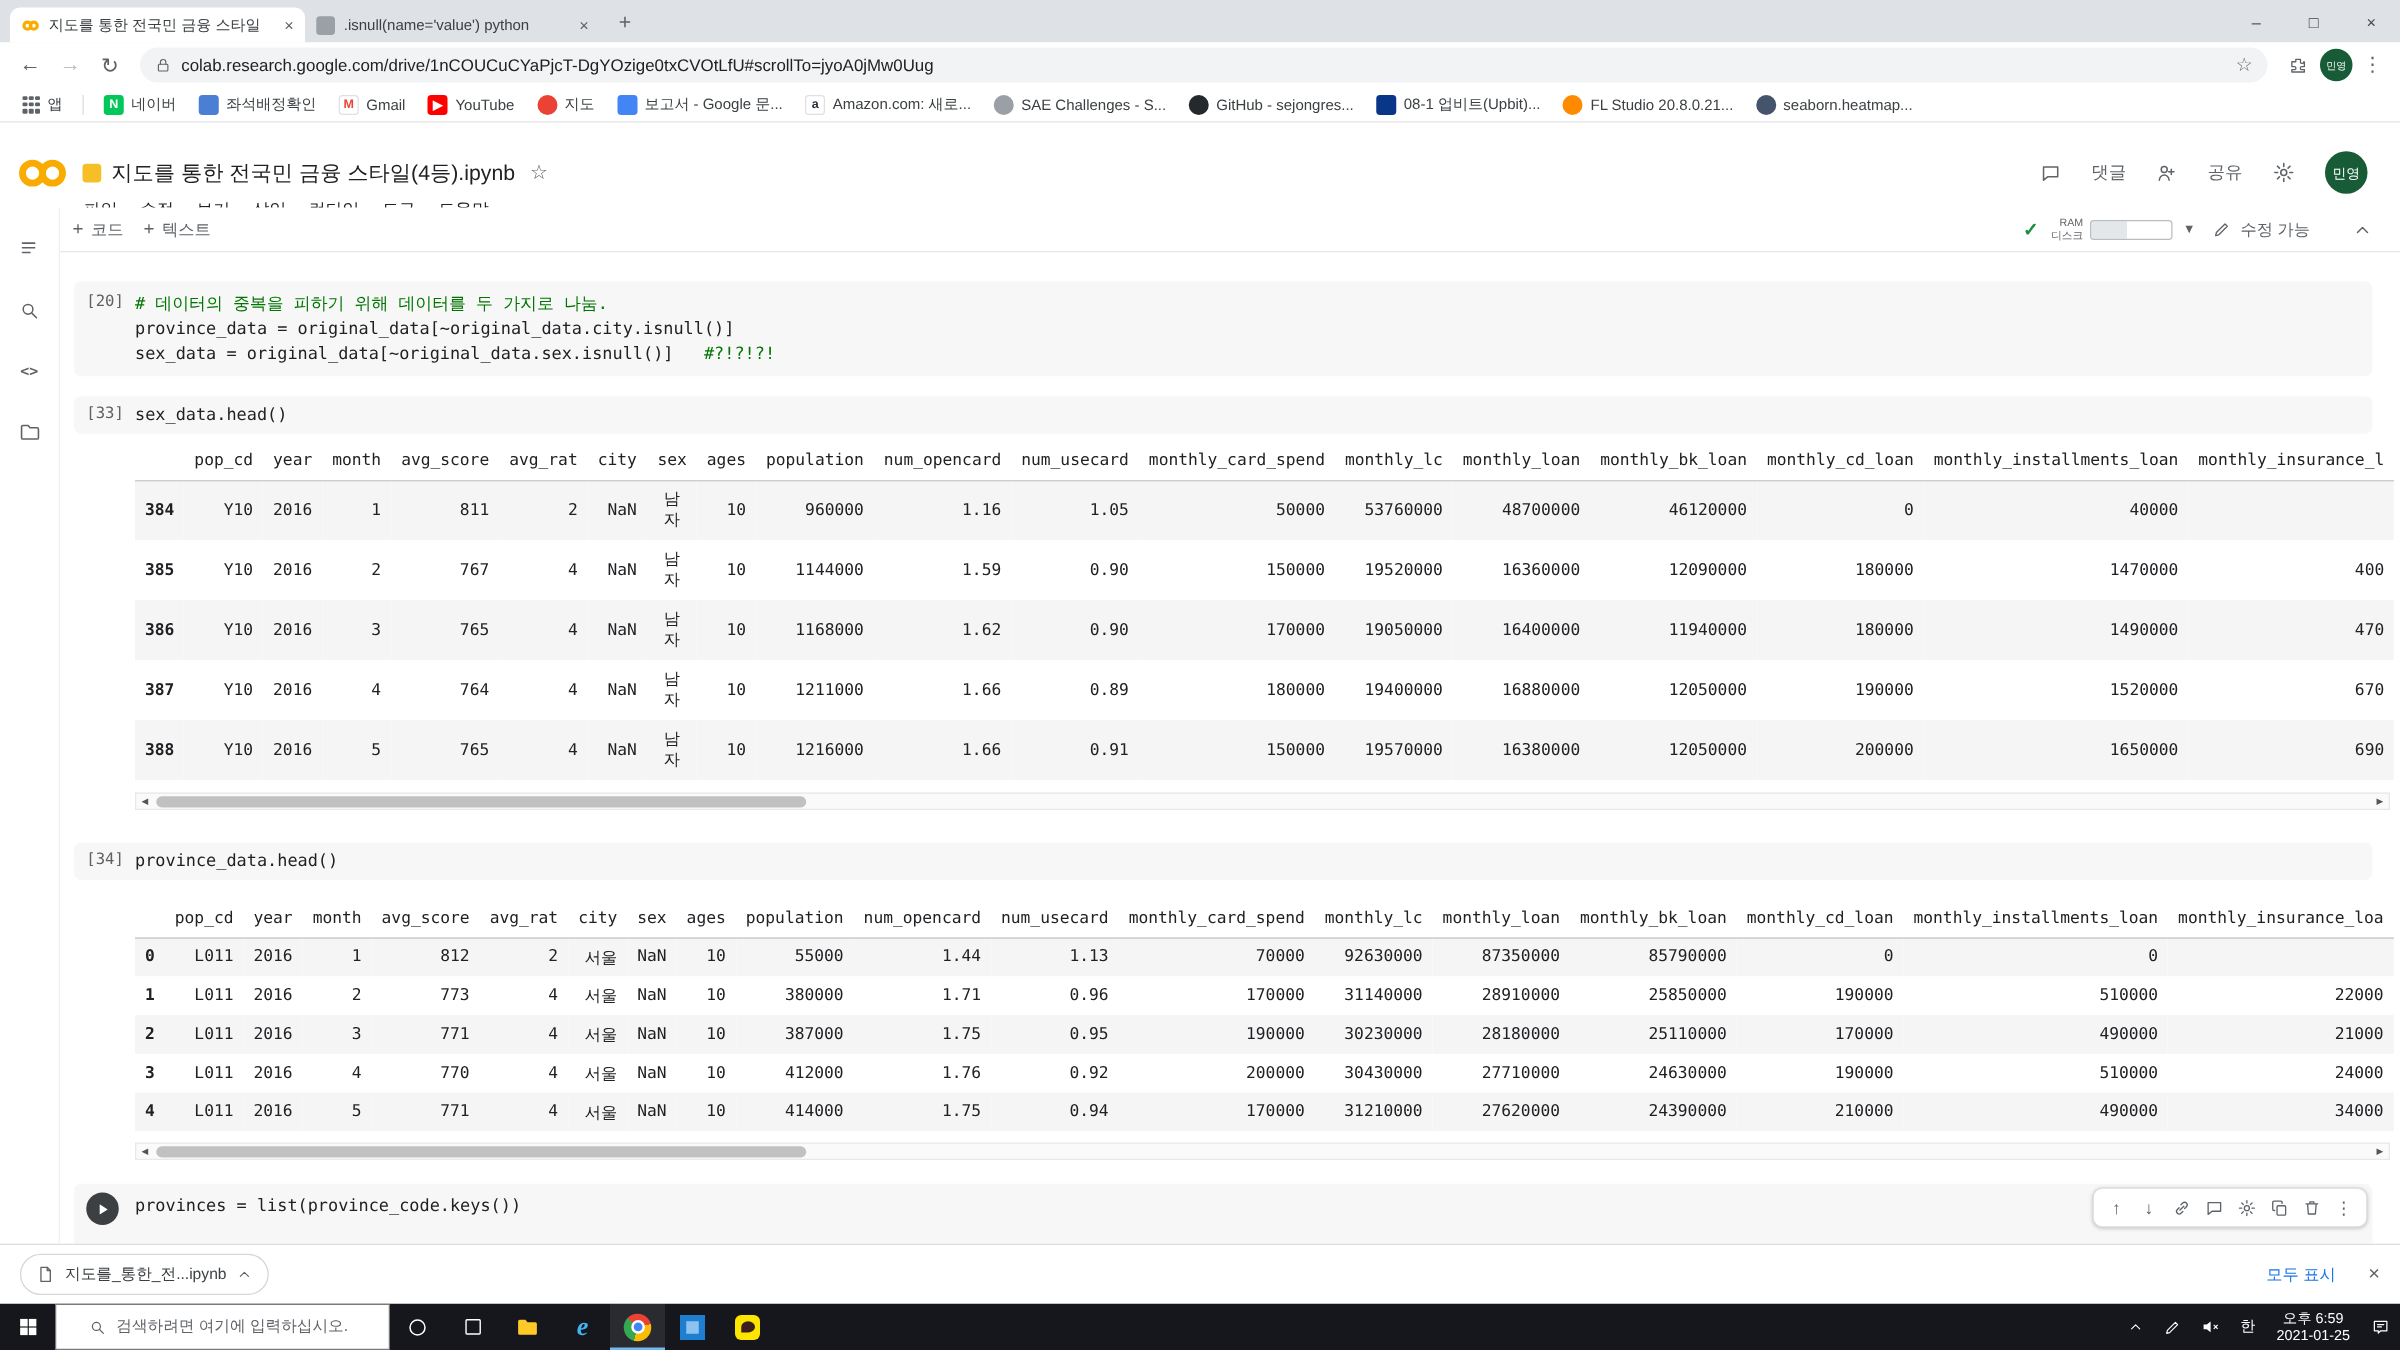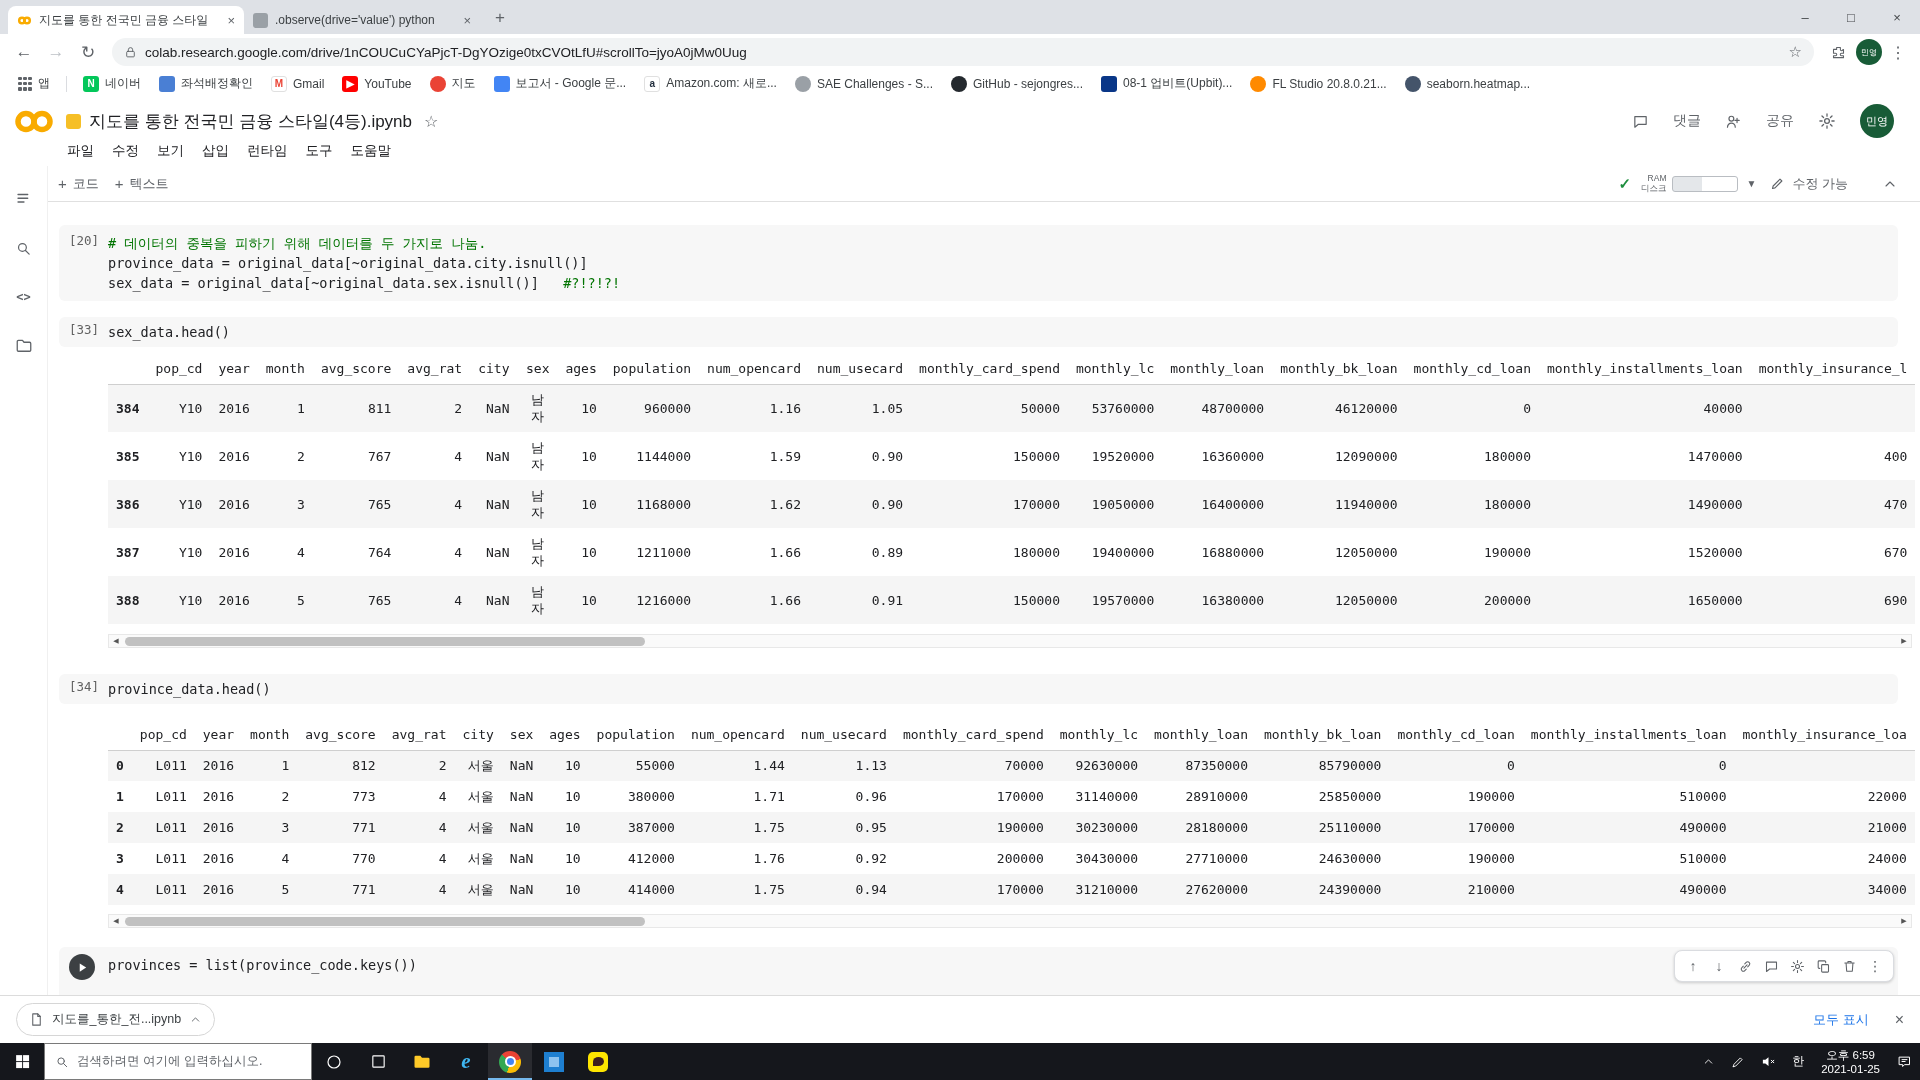--- a/index.html
+++ b/index.html
@@ -34,21 +34,21 @@
 #bookmarksbar{position:absolute;top:70px;left:0;width:100%;height:28px;background:#fff;border-bottom:1px solid #e4e4e4;display:flex;align-items:center;padding:0 10px}
 #bookmarkItems{display:flex;align-items:center;gap:2px}
 .bm{display:flex;align-items:center;gap:6px;padding:3px 8px;border-radius:14px;font-size:12px;color:#3c4043;white-space:nowrap}
 .bmicon{width:16px;height:16px;border-radius:3px;display:flex;align-items:center;justify-content:center;font-size:10px;font-weight:bold;color:#fff;flex:none}
 .bmicon.rnd{border-radius:50%}
 .bmgrid{width:14px;height:14px;display:grid;grid-template-columns:repeat(3,1fr);gap:1.5px;flex:none}
 .bmgrid i{background:#5f6368;border-radius:1px}
 .bmdivider{width:1px;height:16px;background:#dadce0;margin:0 6px}
 
 
-#colabheader{position:absolute;top:97px;left:0;width:100%;height:68px;background:#fff}
+#colabheader{position:absolute;top:114px;left:0;width:100%;height:68px;background:#fff}
 #titlerow{height:40px;display:flex;align-items:center;padding:8px 26px 0 14px}
 #doctitle{font-size:17px;color:#202124;margin-left:8px}
 .noteicon{width:15px;height:15px;border-radius:3px;background:#f6bf26;margin-left:12px;flex:none}
 #titlestar{color:#5f6368;margin-left:12px;font-size:16px}
 #headerright{margin-left:auto;display:flex;align-items:center;gap:24px;color:#5f6368;font-size:14px}
 .hbtn{display:flex;align-items:center;gap:24px}
 #headerright .avatar{width:34px;height:34px;font-size:11px}
 #menurow{display:flex;align-items:center;padding-left:58px;height:28px}
 .menuitem{font-size:13.5px;color:#202124;padding:4px 9px;border-radius:4px}
 
@@ -107,21 +107,21 @@
 #shelf{position:absolute;left:0;top:995px;width:100%;height:48px;background:#fff;border-top:1px solid #dcdcdc;display:flex;align-items:center;padding:0 16px;z-index:6}
 #chip{display:flex;align-items:center;gap:8px;height:33px;padding:0 12px;border:1px solid #d6d6d6;border-radius:17px;font-size:12.5px;color:#3c4043;background:#fff}
 #shelfright{margin-left:auto;display:flex;align-items:center;gap:26px}
 #showall{color:var(--accent-blue,#1a73e8);font-size:13px}
 #shelfclose{color:#5f6368;font-size:16px}
 
 
 #taskbar{position:absolute;left:0;top:1043px;width:100%;height:37px;background:var(--taskbar-bg,#15171c);display:flex;align-items:stretch;color:#fff;z-index:7}
 .tbslot{width:44px;display:flex;align-items:center;justify-content:center;flex:none}
 .tbslot.active{background:rgba(255,255,255,.09);box-shadow:inset 0 -2px 0 var(--chrome-underline,#76b9ed)}
-#tbsearch{width:268px;background:#fff;border:1px solid #7a7a7a;display:flex;align-items:center;gap:8px;padding:0 10px;flex:none}
+#tbsearch{width:268px;background:#fff;border:1px solid #7a7a7a;display:flex;align-items:center;gap:8px;padding:0 26px;flex:none}
 #tbsearch span{font-size:12.5px;color:#5f6368;white-space:nowrap;overflow:hidden}
 .ie{font-family:"Liberation Serif",serif;font-style:italic;font-size:21px;color:#3fb6f0;font-weight:bold}
 .chromeicon{width:22px;height:22px;border-radius:50%;background:conic-gradient(from -45deg,#ea4335 0 120deg,#fbbc05 120deg 240deg,#34a853 240deg 360deg);position:relative}
 .chromeicon:after{content:'';position:absolute;inset:5.5px;background:#4285f4;border:2px solid #fff;border-radius:50%}
 .photosicon{width:20px;height:20px;background:#1e7fd0;display:flex;align-items:center;justify-content:center}
 .photosicon i{width:10px;height:10px;background:#8ec3ef}
 .kakaoicon{width:20px;height:20px;background:var(--kakao-yellow,#fee500);border-radius:5px;display:flex;align-items:center;justify-content:center}
 .kakaoicon i{width:11px;height:9px;background:#3c1e1e;border-radius:50% 50% 50% 0}
 #tray{margin-left:auto;display:flex;align-items:center}
 #tray .titem{padding:0 8px;display:flex;align-items:center;justify-content:center;font-size:12px;color:#fff;height:100%}
@@ -139,21 +139,21 @@
               <circle cx="8" cy="12" r="4.5"></circle>
               <circle cx="16" cy="12" r="4.5"></circle>
             </g>
           </svg>
         </span>
         <span class="ttl">지도를 통한 전국민 금융 스타일</span>
         <span class="close">×</span>
       </div>
       <div class="tab">
         <span class="fav generic"></span>
-        <span class="ttl">.observe(drive='value') python</span>
+        <span class="ttl">.isnull(name='value') python</span>
         <span class="close">×</span>
       </div>
     </div>
   <div class="newtab">+</div>
   <div class="wincontrols">
     <div>–</div>
     <div>□</div>
     <div>×</div>
   </div>
 </div>

